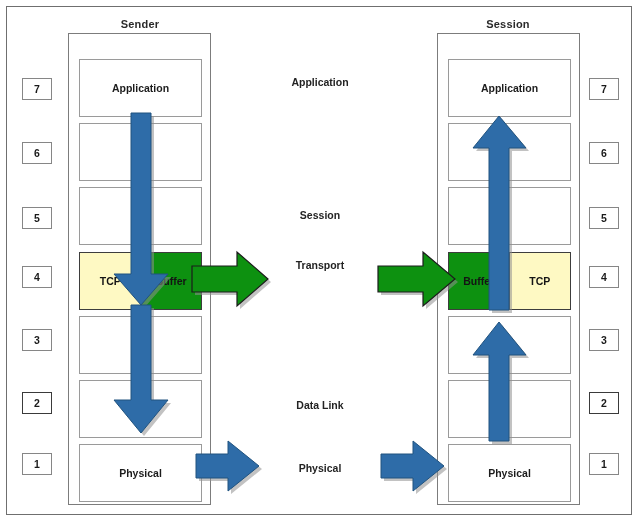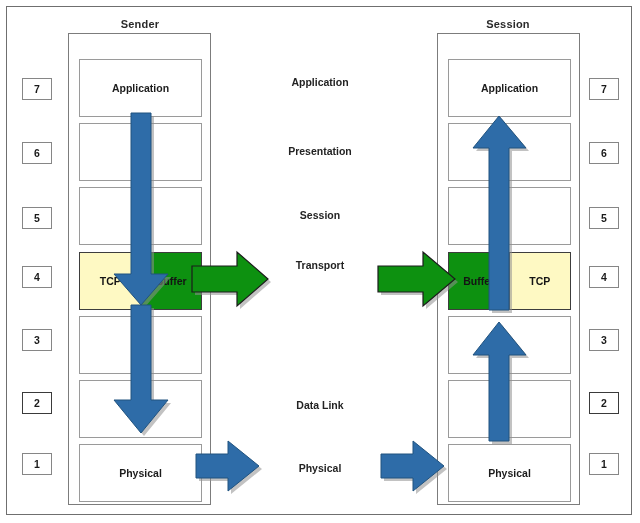--- a/index.html
+++ b/index.html
@@ -149,21 +149,20 @@
 
   <div class="num-badge num-right" style="top:78px">7</div>
   <div class="num-badge num-right" style="top:142px">6</div>
   <div class="num-badge num-right" style="top:207px">5</div>
   <div class="num-badge num-right" style="top:266px">4</div>
   <div class="num-badge num-right" style="top:329px">3</div>
   <div class="num-badge num-right dark" style="top:392px">2</div>
   <div class="num-badge num-right" style="top:453px">1</div>
 
   <div class="center-label" style="top:76px">Application</div>
-  <div class="center-label" style="top:145px">Presentation</div>
   <div class="center-label" style="top:209px">Session</div>
   <div class="center-label" style="top:259px">Transport</div>
   <div class="center-label" style="top:399px">Data Link</div>
   <div class="center-label" style="top:462px">Physical</div>
 
   <div class="node-panel" id="sender-panel">
     <div class="layer-box" style="top:25px">Application</div>
     <div class="layer-box" style="top:89px"></div>
     <div class="layer-box" style="top:153px"></div>
 

